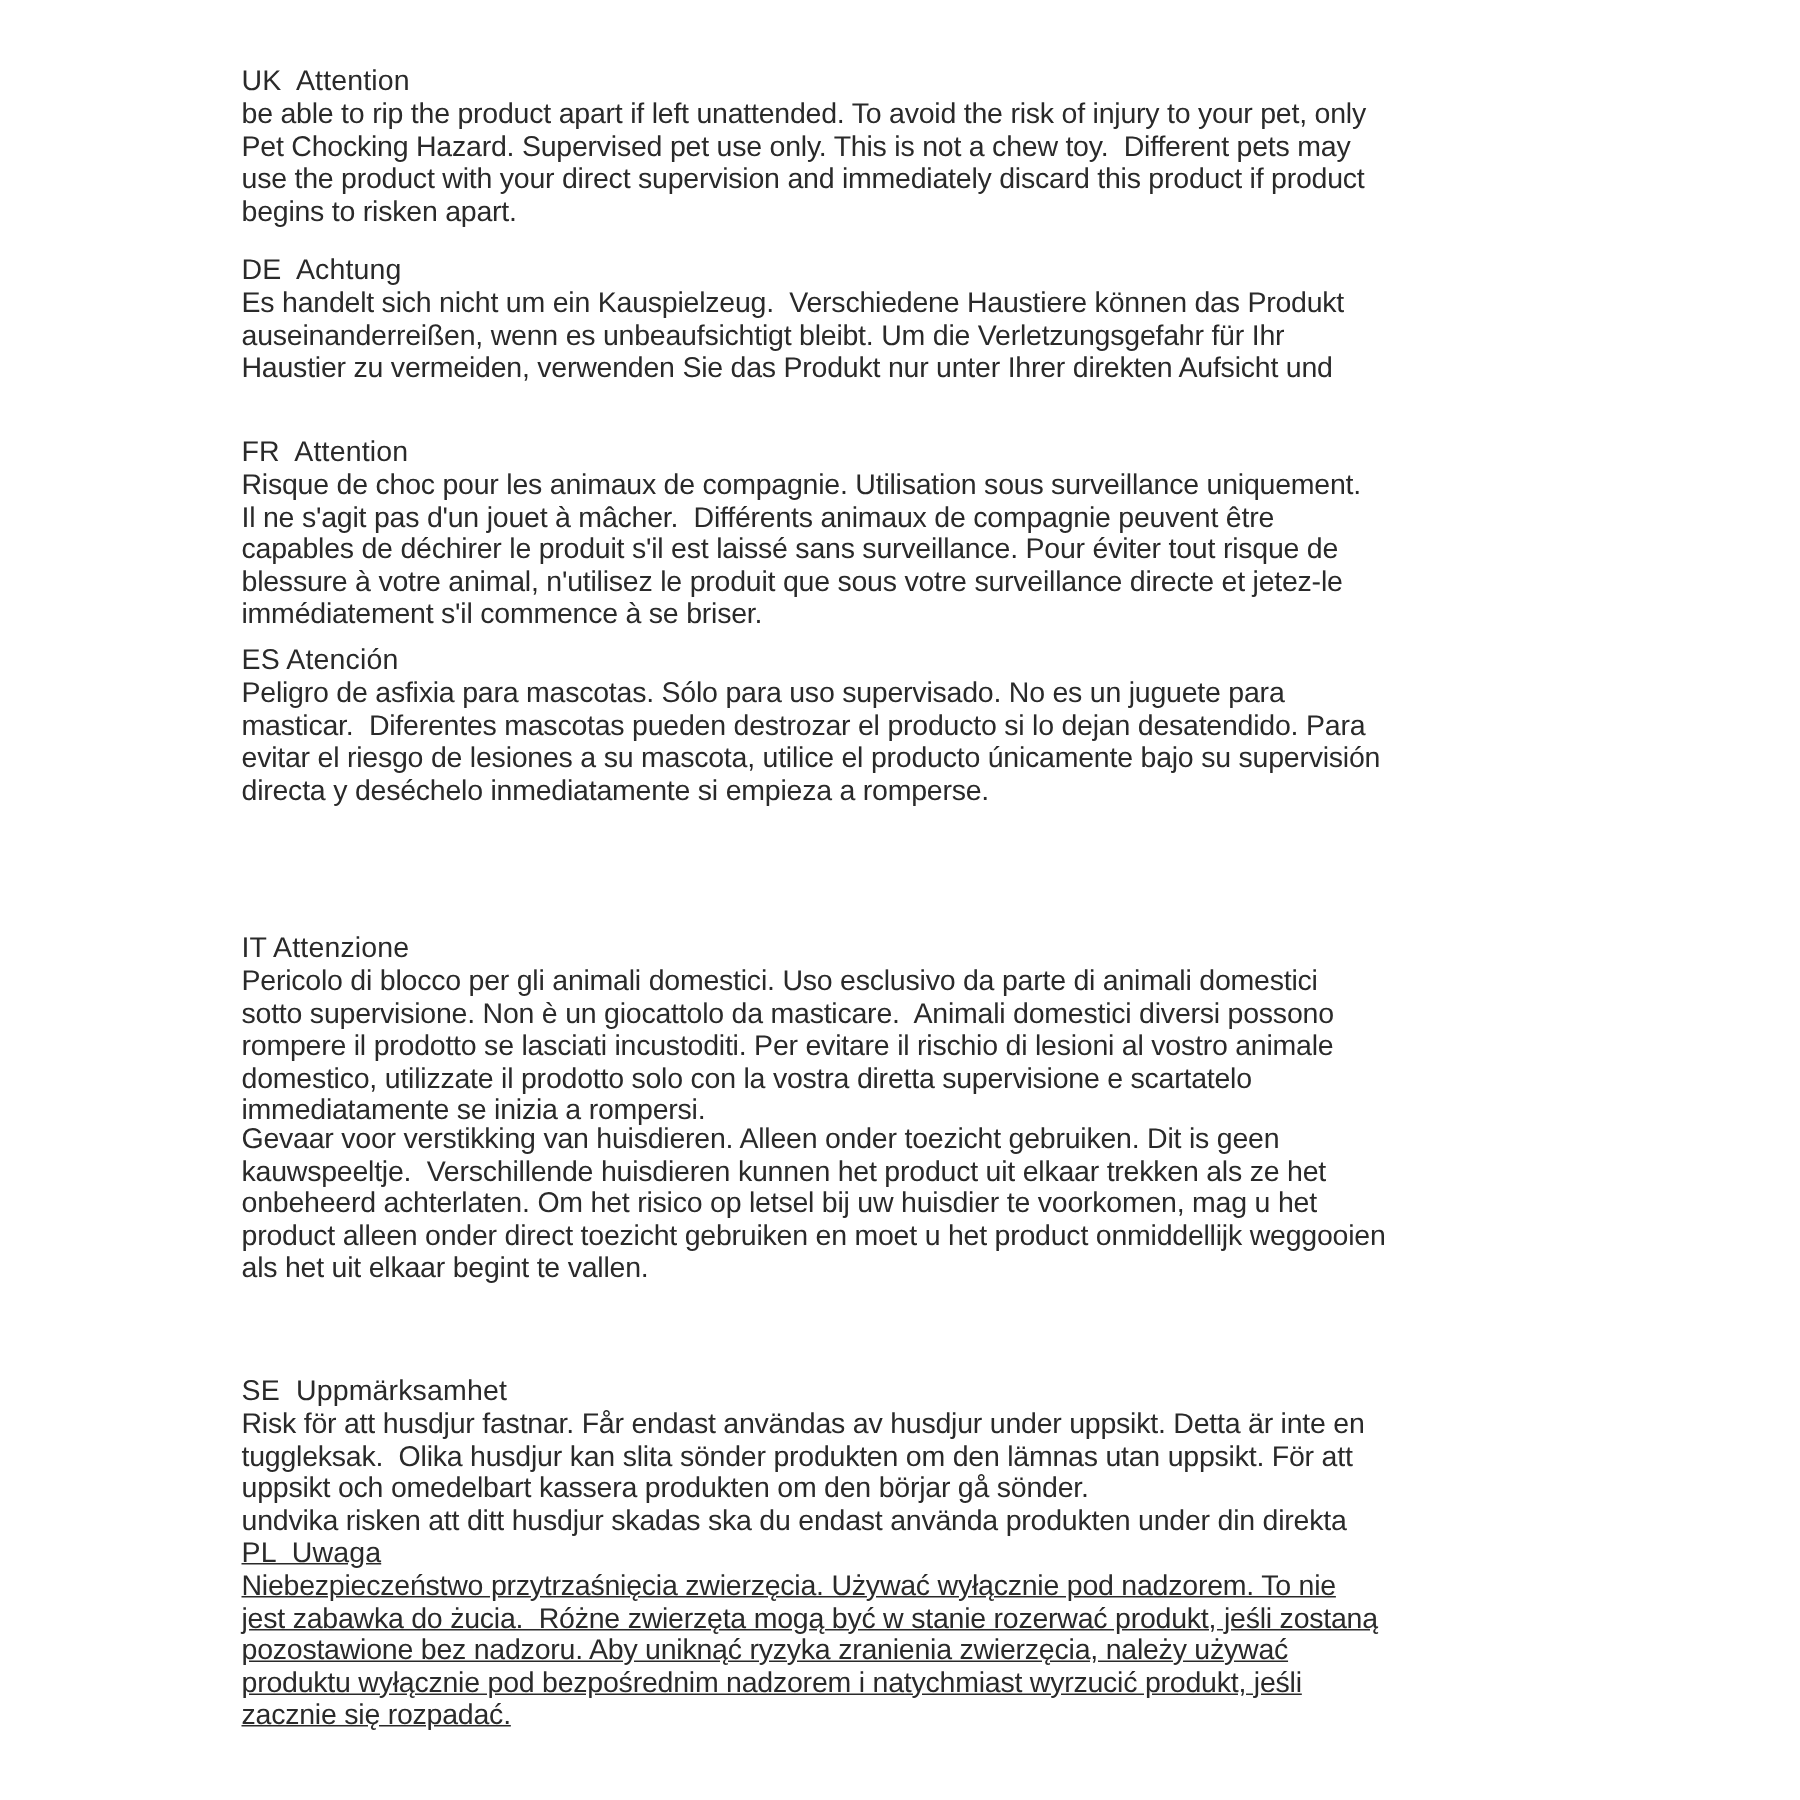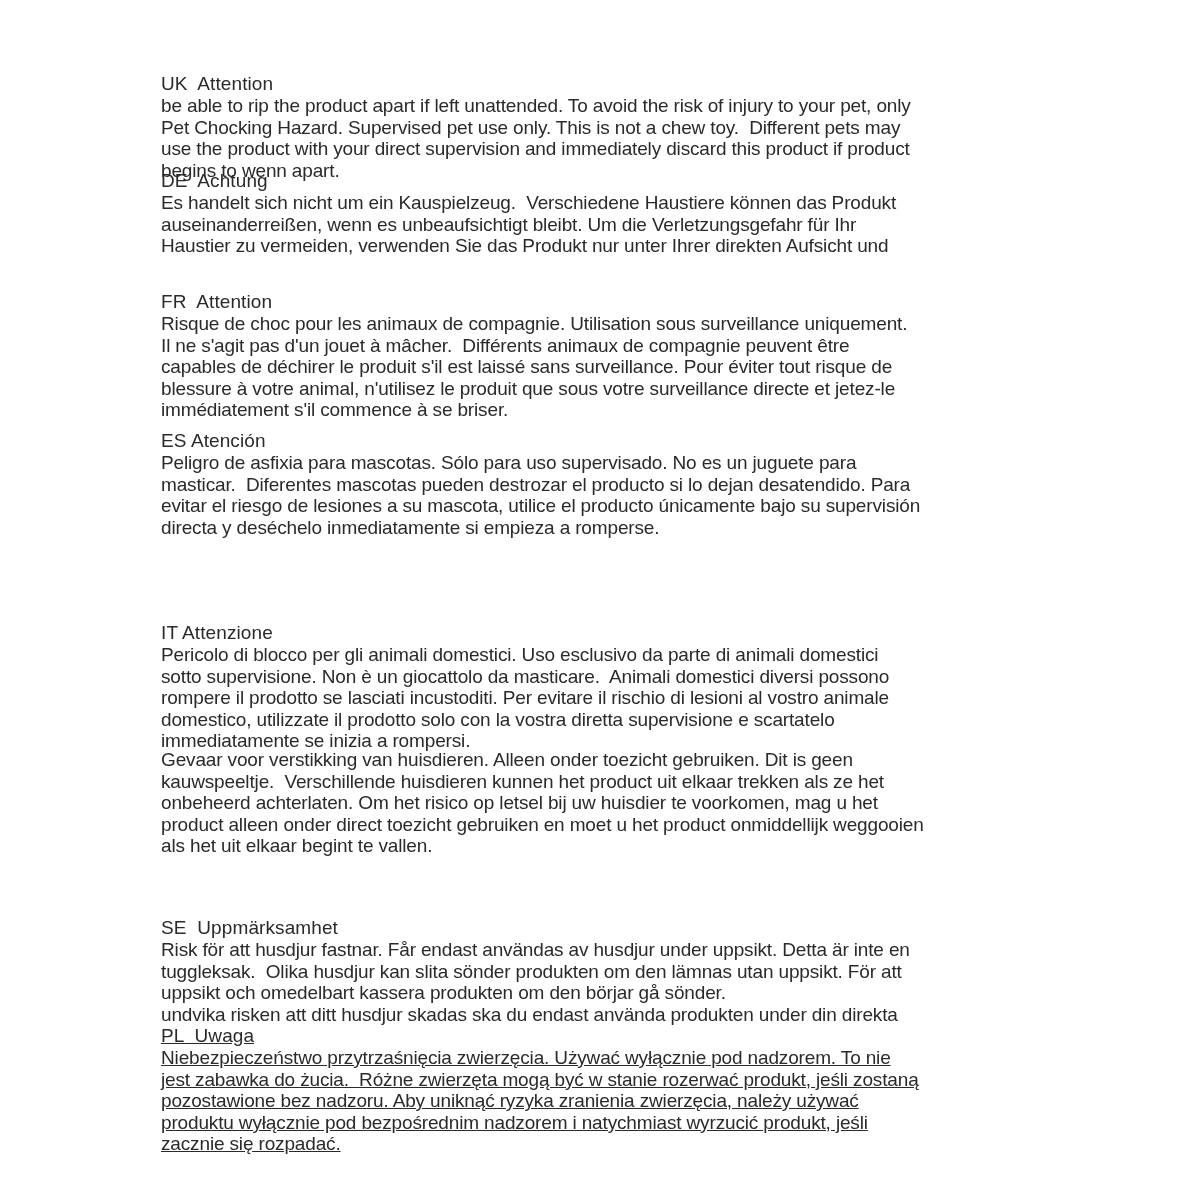--- a/index.html
+++ b/index.html
@@ -37,26 +37,26 @@
       line-height: 21.6px;
       white-space: pre;
       letter-spacing: -0.15px;
     }
   </style>
 </head>
 <body>
 
 <div class="doc">
 
-  <div class="section" style="top:0px;margin-top:29px;">
+  <div class="section" style="top:0px;">
     <div class="heading">UK  Attention</div>
     <div class="line">be able to rip the product apart if left unattended. To avoid the risk of injury to your pet, only</div>
     <div class="line">Pet Chocking Hazard. Supervised pet use only. This is not a chew toy.  Different pets may</div>
     <div class="line">use the product with your direct supervision and immediately discard this product if product</div>
-    <div class="line">begins to wenn apart.</div>
+    <div class="line">begins to risken apart.</div>
   </div>
 
   <div class="section" style="top:126px;">
     <div class="heading">DE  Achtung</div>
     <div class="line">Es handelt sich nicht um ein Kauspielzeug.  Verschiedene Haustiere können das Produkt</div>
     <div class="line">auseinanderreißen, wenn es unbeaufsichtigt bleibt. Um die Verletzungsgefahr für Ihr</div>
     <div class="line">Haustier zu vermeiden, verwenden Sie das Produkt nur unter Ihrer direkten Aufsicht und</div>
   </div>
 
   <div class="section" style="top:247px;">

